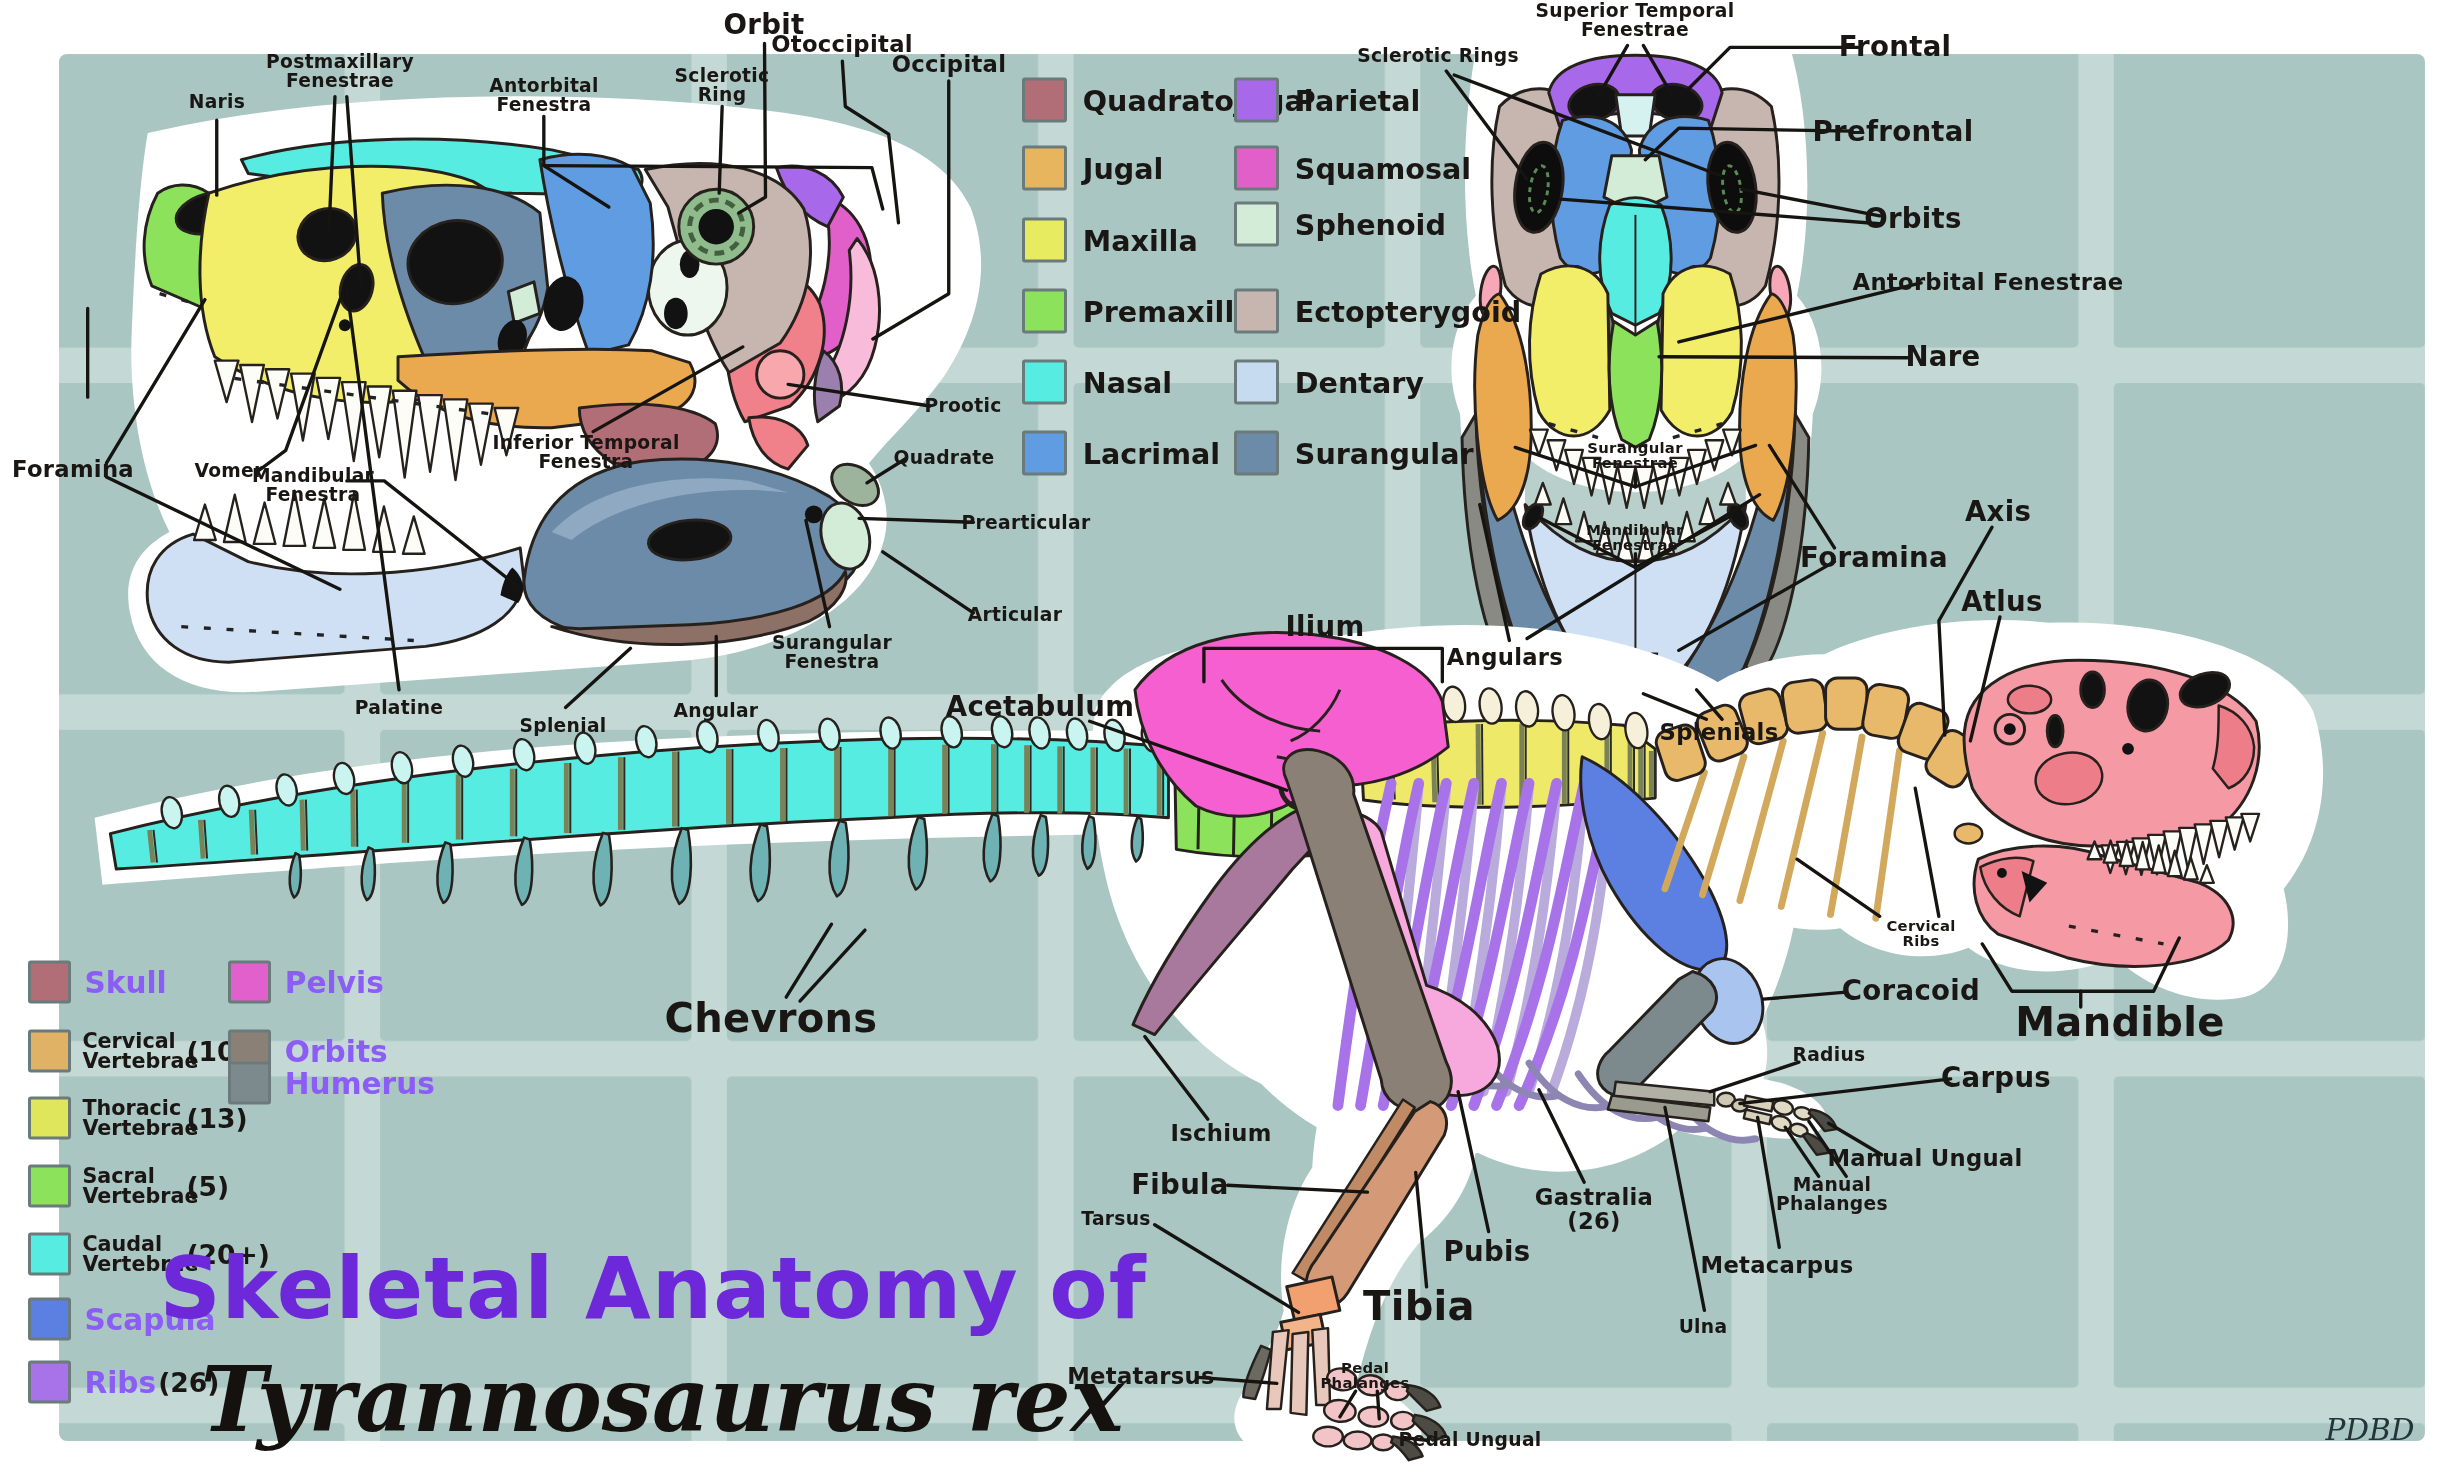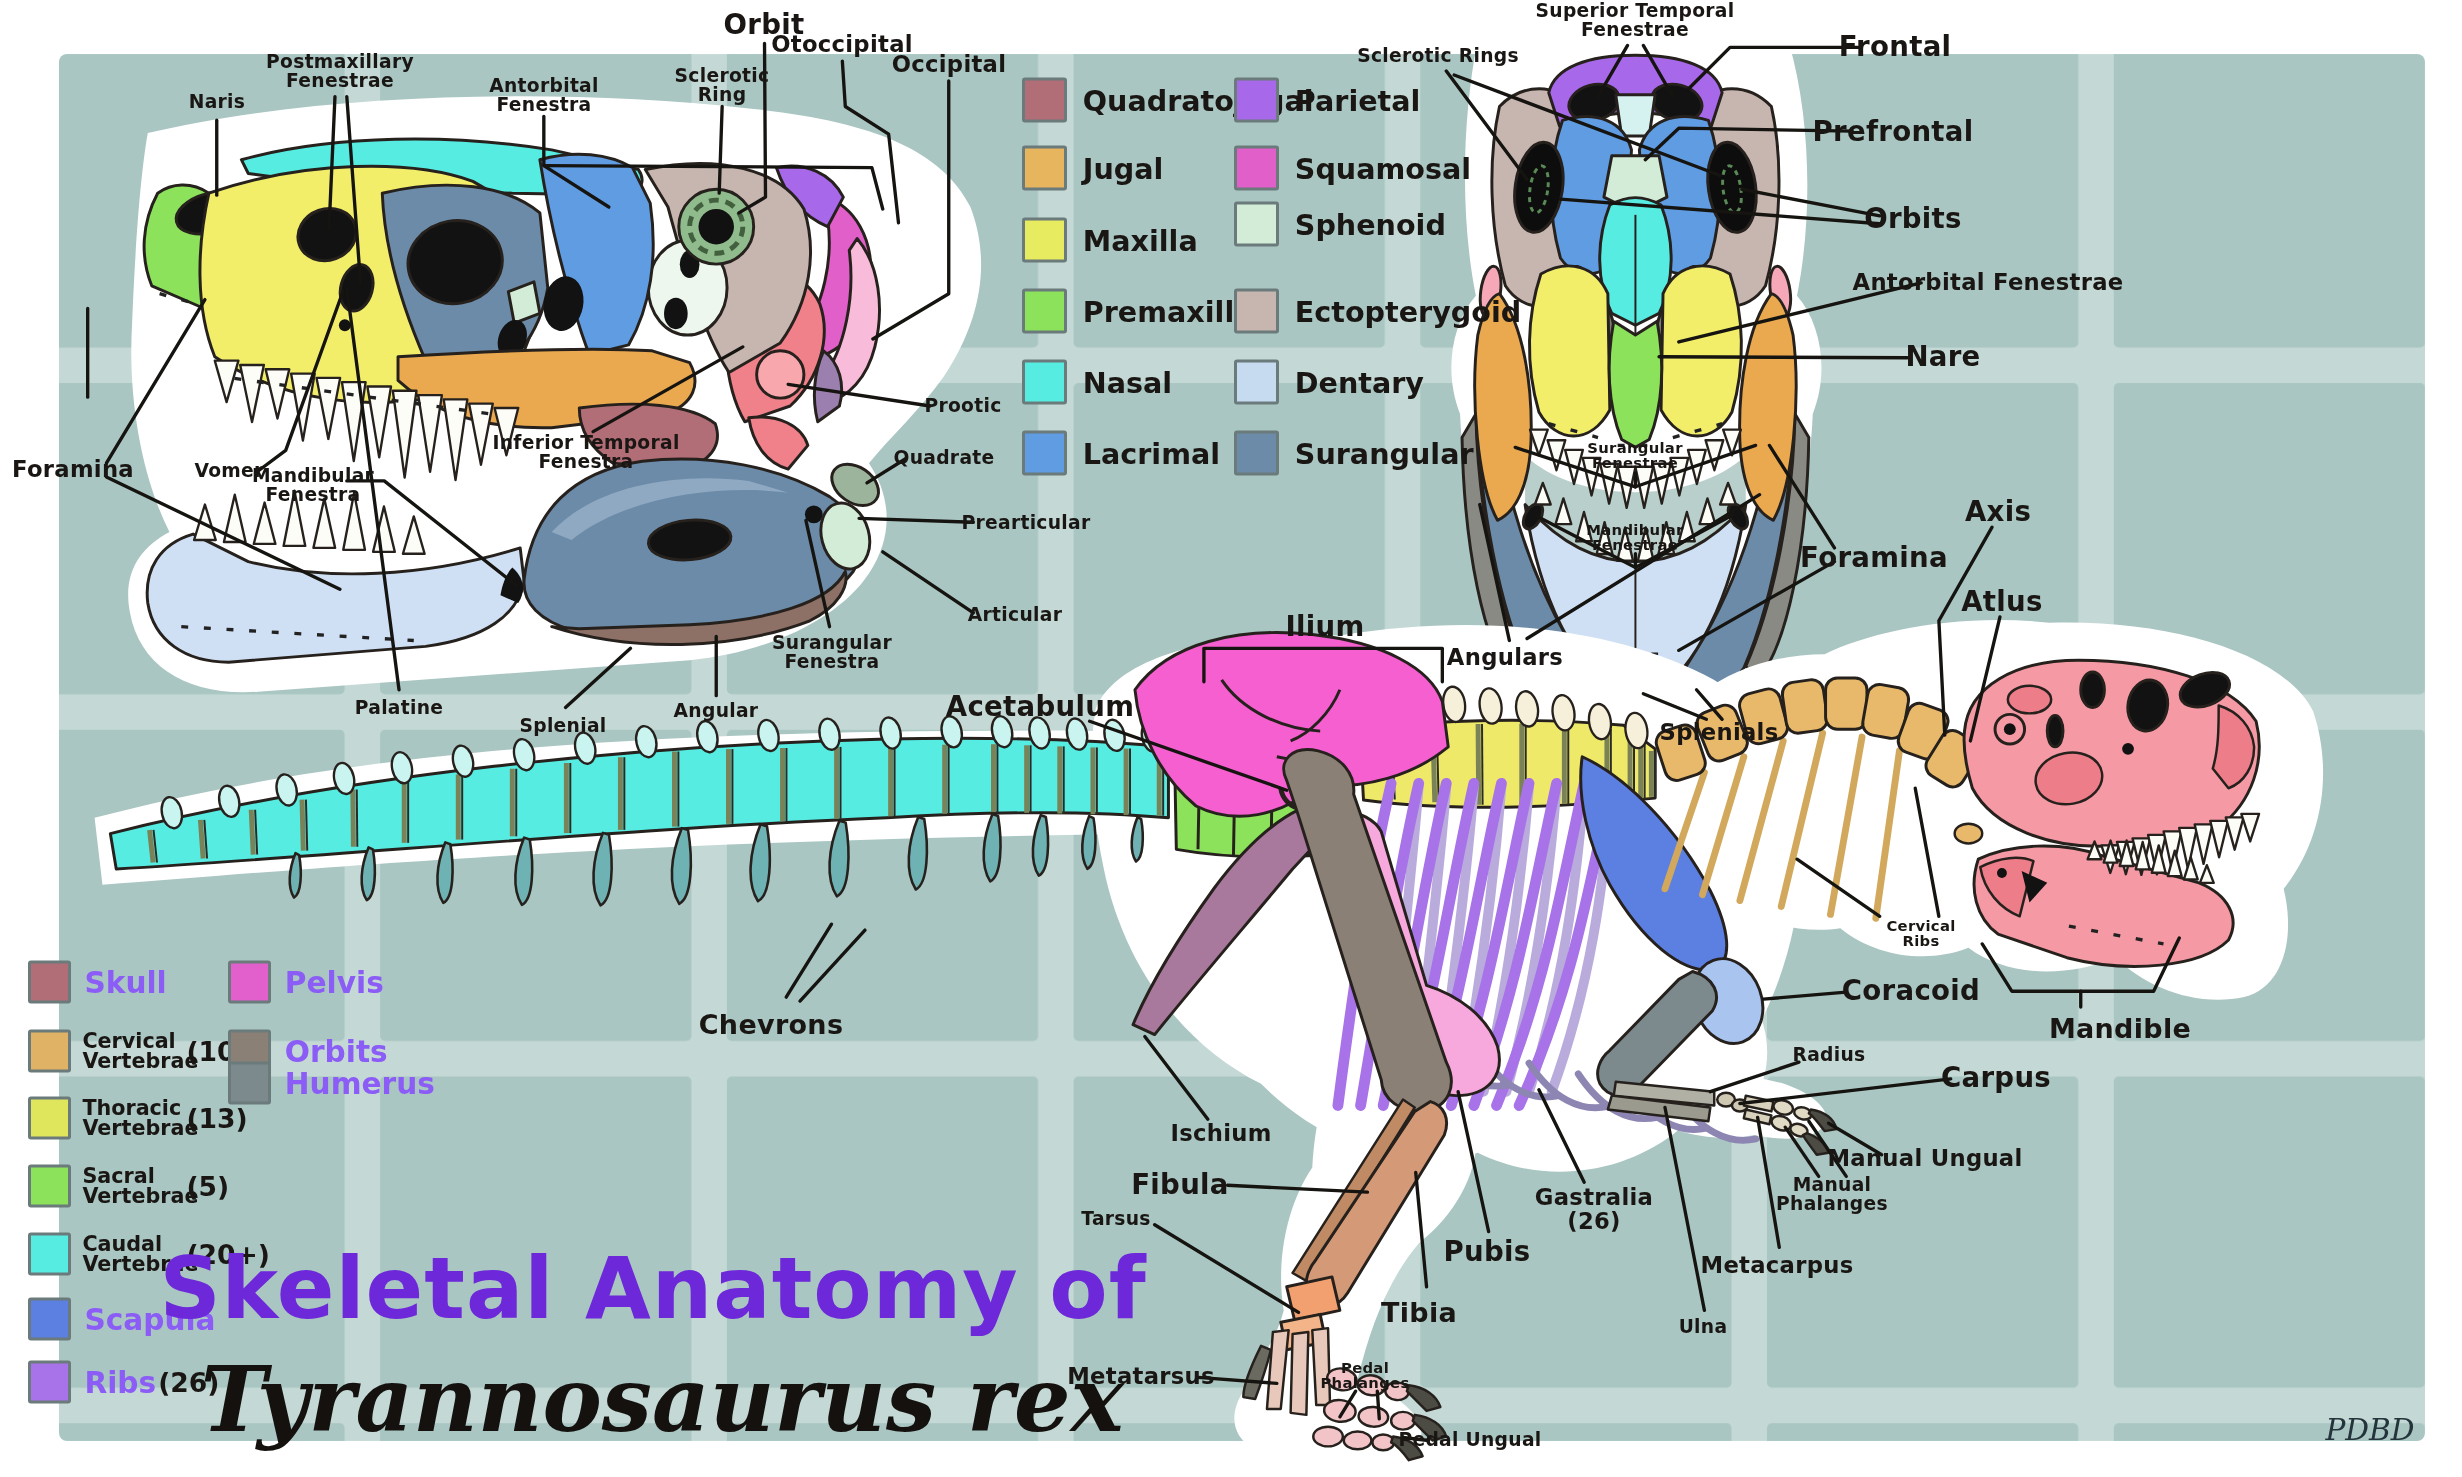--- a/index.html
+++ b/index.html
@@ -2,21 +2,21 @@
 <html><head>
 <meta charset="utf-8">
 <style>
   html,body{margin:0;padding:0;background:#ffffff;}
   #page{position:relative;width:2463px;height:1478px;background:#ffffff;overflow:hidden;
         font-family:"DejaVu Sans","Liberation Sans",sans-serif;}
   #board{position:absolute;left:59px;top:54px;width:2366px;height:1387px;border-radius:7.9px;overflow:hidden;}
   #art{position:absolute;left:0;top:0;}
   .lbl{position:absolute;transform:translate(-50%,-50%);text-align:center;font-weight:bold;
        color:#191613;line-height:1.04;white-space:pre-line;letter-spacing:0.3px;}
-  .xs{font-size:14.8px;} .sm{font-size:18.7px;} .md{font-size:22.7px;} .lg{font-size:27.6px;} .xl{font-size:27px;margin-top:6px;}
+  .xs{font-size:14.8px;} .sm{font-size:18.7px;} .md{font-size:22.7px;} .lg{font-size:27.6px;} .xl{font-size:40px;}
   .legend-row{position:absolute;display:flex;align-items:center;transform:translateY(-50%);}
   .sw{display:inline-block;border:3px solid #6b7a7a;border-radius:3px;flex:none;}
   .sw.big{width:39px;height:39px;} .sw.med{width:37px;height:37px;}
   .skl-lab{font-weight:bold;font-size:28.6px;color:#191613;margin-left:15.8px;white-space:nowrap;}
   .bl-one{font-weight:bold;font-size:29.6px;color:#8b5cf6;margin-left:13.8px;white-space:nowrap;}
   .bl-name{font-weight:bold;font-size:20.7px;color:#191613;margin-left:11.8px;line-height:.95;white-space:pre-line;width:102px;}
   .bl-count{font-weight:bold;font-size:26.6px;color:#191613;margin-left:2px;white-space:nowrap;}
   #title-block{position:absolute;text-align:center;transform:translate(-50%,-50%);}
   #title1{font-weight:bold;font-size:85px;color:#6d28d9;letter-spacing:1px;white-space:nowrap;}
   #title2{font-family:"DejaVu Serif","Liberation Serif",serif;font-style:italic;font-weight:bold;

